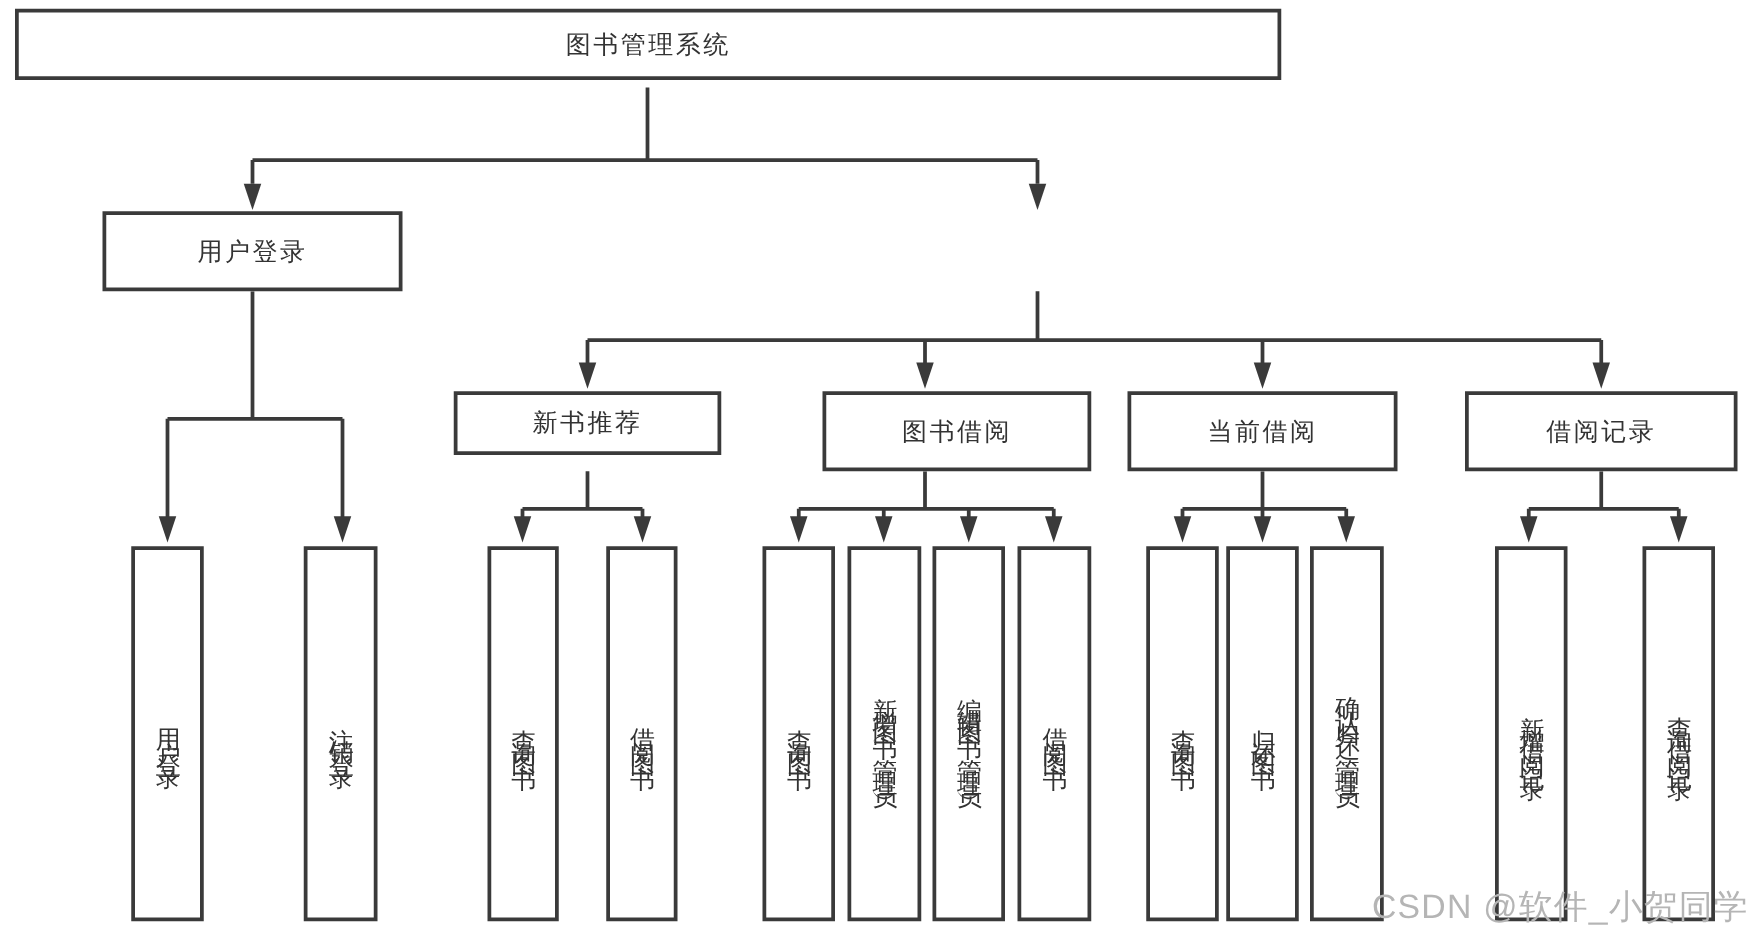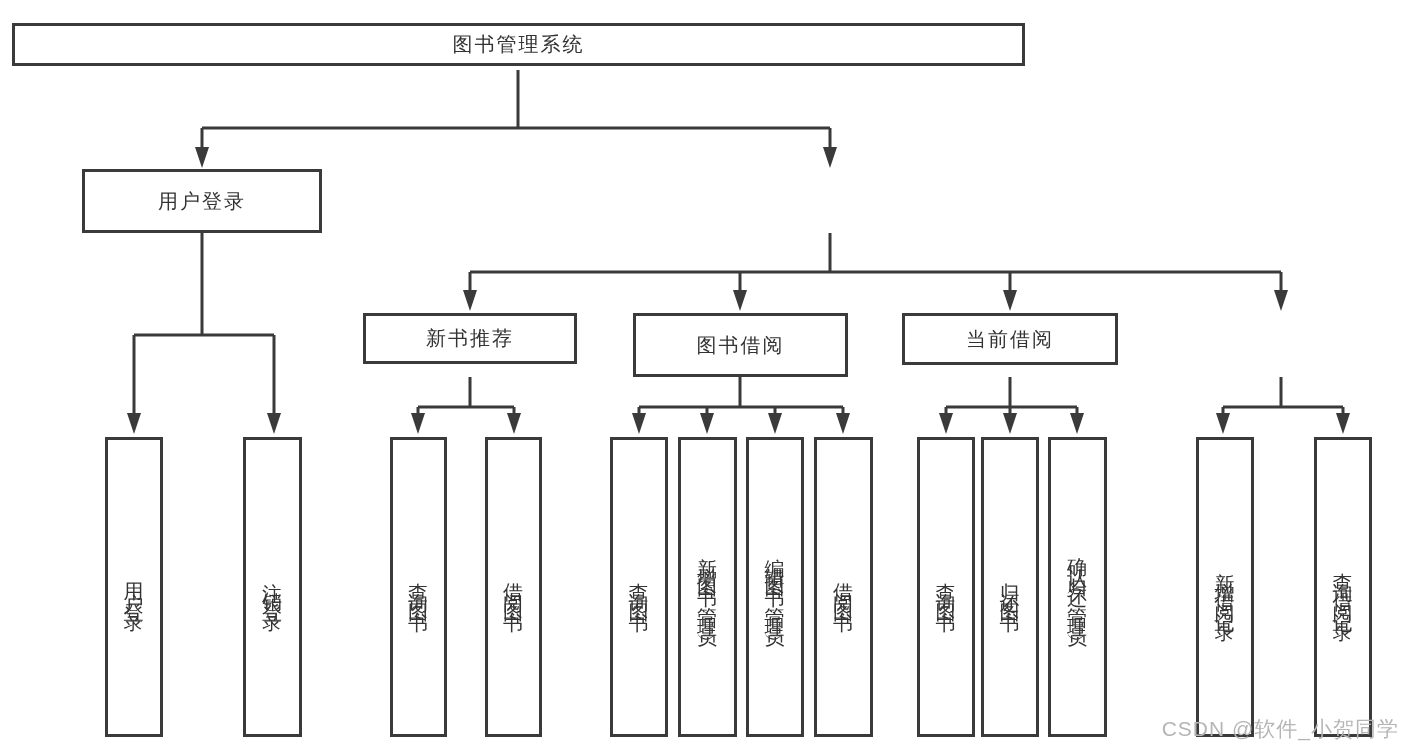--- a/index.html
+++ b/index.html
@@ -47,21 +47,21 @@
     text-orientation: mixed;
     font-size: 20px;
     letter-spacing: 10px;
     line-height: 1.1;
     white-space: nowrap;
   }
   .watermark {
     position: absolute;
     right: 6px;
     bottom: 4px;
-    font-size: 21px;
+    font-size: 27px;
     letter-spacing: 1px;
     color: var(--watermark);
     margin-top: 28px;
   }
 </style>
 </head>
 <body>
 
 <div class="canvas">
 
@@ -94,36 +94,39 @@
     <path class="cl" d="M1010 377 V407 M946 407 H1077 M946 407 V414 M1010 407 V414 M1077 407 V414"></path>
     <polygon class="ah" points="939,413 953,413 946,434"></polygon>
     <polygon class="ah" points="1003,413 1017,413 1010,434"></polygon>
     <polygon class="ah" points="1070,413 1084,413 1077,434"></polygon>
 
     <path class="cl" d="M1281 377 V407 M1223 407 H1343 M1223 407 V414 M1343 407 V414"></path>
     <polygon class="ah" points="1216,413 1230,413 1223,434"></polygon>
     <polygon class="ah" points="1336,413 1350,413 1343,434"></polygon>
   </svg>
 
-  <div class="node" style="left:12px;top:23px;width:1013px;height:43px">
+  <div class="node" style="left:12px;top:7px;width:1013px;height:57px">
     <span>图书管理系统</span>
   </div>
 
   <div class="node" style="left:82px;top:169px;width:240px;height:64px">
     <span>用户登录</span>
   </div>
 
   <div class="node" style="left:363px;top:313px;width:214px;height:51px">
     <span>新书推荐</span>
   </div>
-  <div class="node" style="left:633px;top:313px;width:215px;height:64px">
+  <div class="node" style="left:658px;top:313px;width:215px;height:64px">
     <span>图书借阅</span>
   </div>
-  <div class="node" style="left:902px;top:313px;width:216px;height:52px">
+  <div class="node" style="left:902px;top:313px;width:216px;height:64px">
     <span>当前借阅</span>
+  </div>
+  <div class="node" style="left:1172px;top:313px;width:218px;height:64px">
+    <span>借阅记录</span>
   </div>
 
   <div class="node leaf" style="left:105px;top:437px;width:58px;height:300px">
     <span class="vtext">用户登录</span>
   </div>
   <div class="node leaf" style="left:243px;top:437px;width:59px;height:300px">
     <span class="vtext">注销登录</span>
   </div>
 
   <div class="node leaf" style="left:390px;top:437px;width:57px;height:300px">

